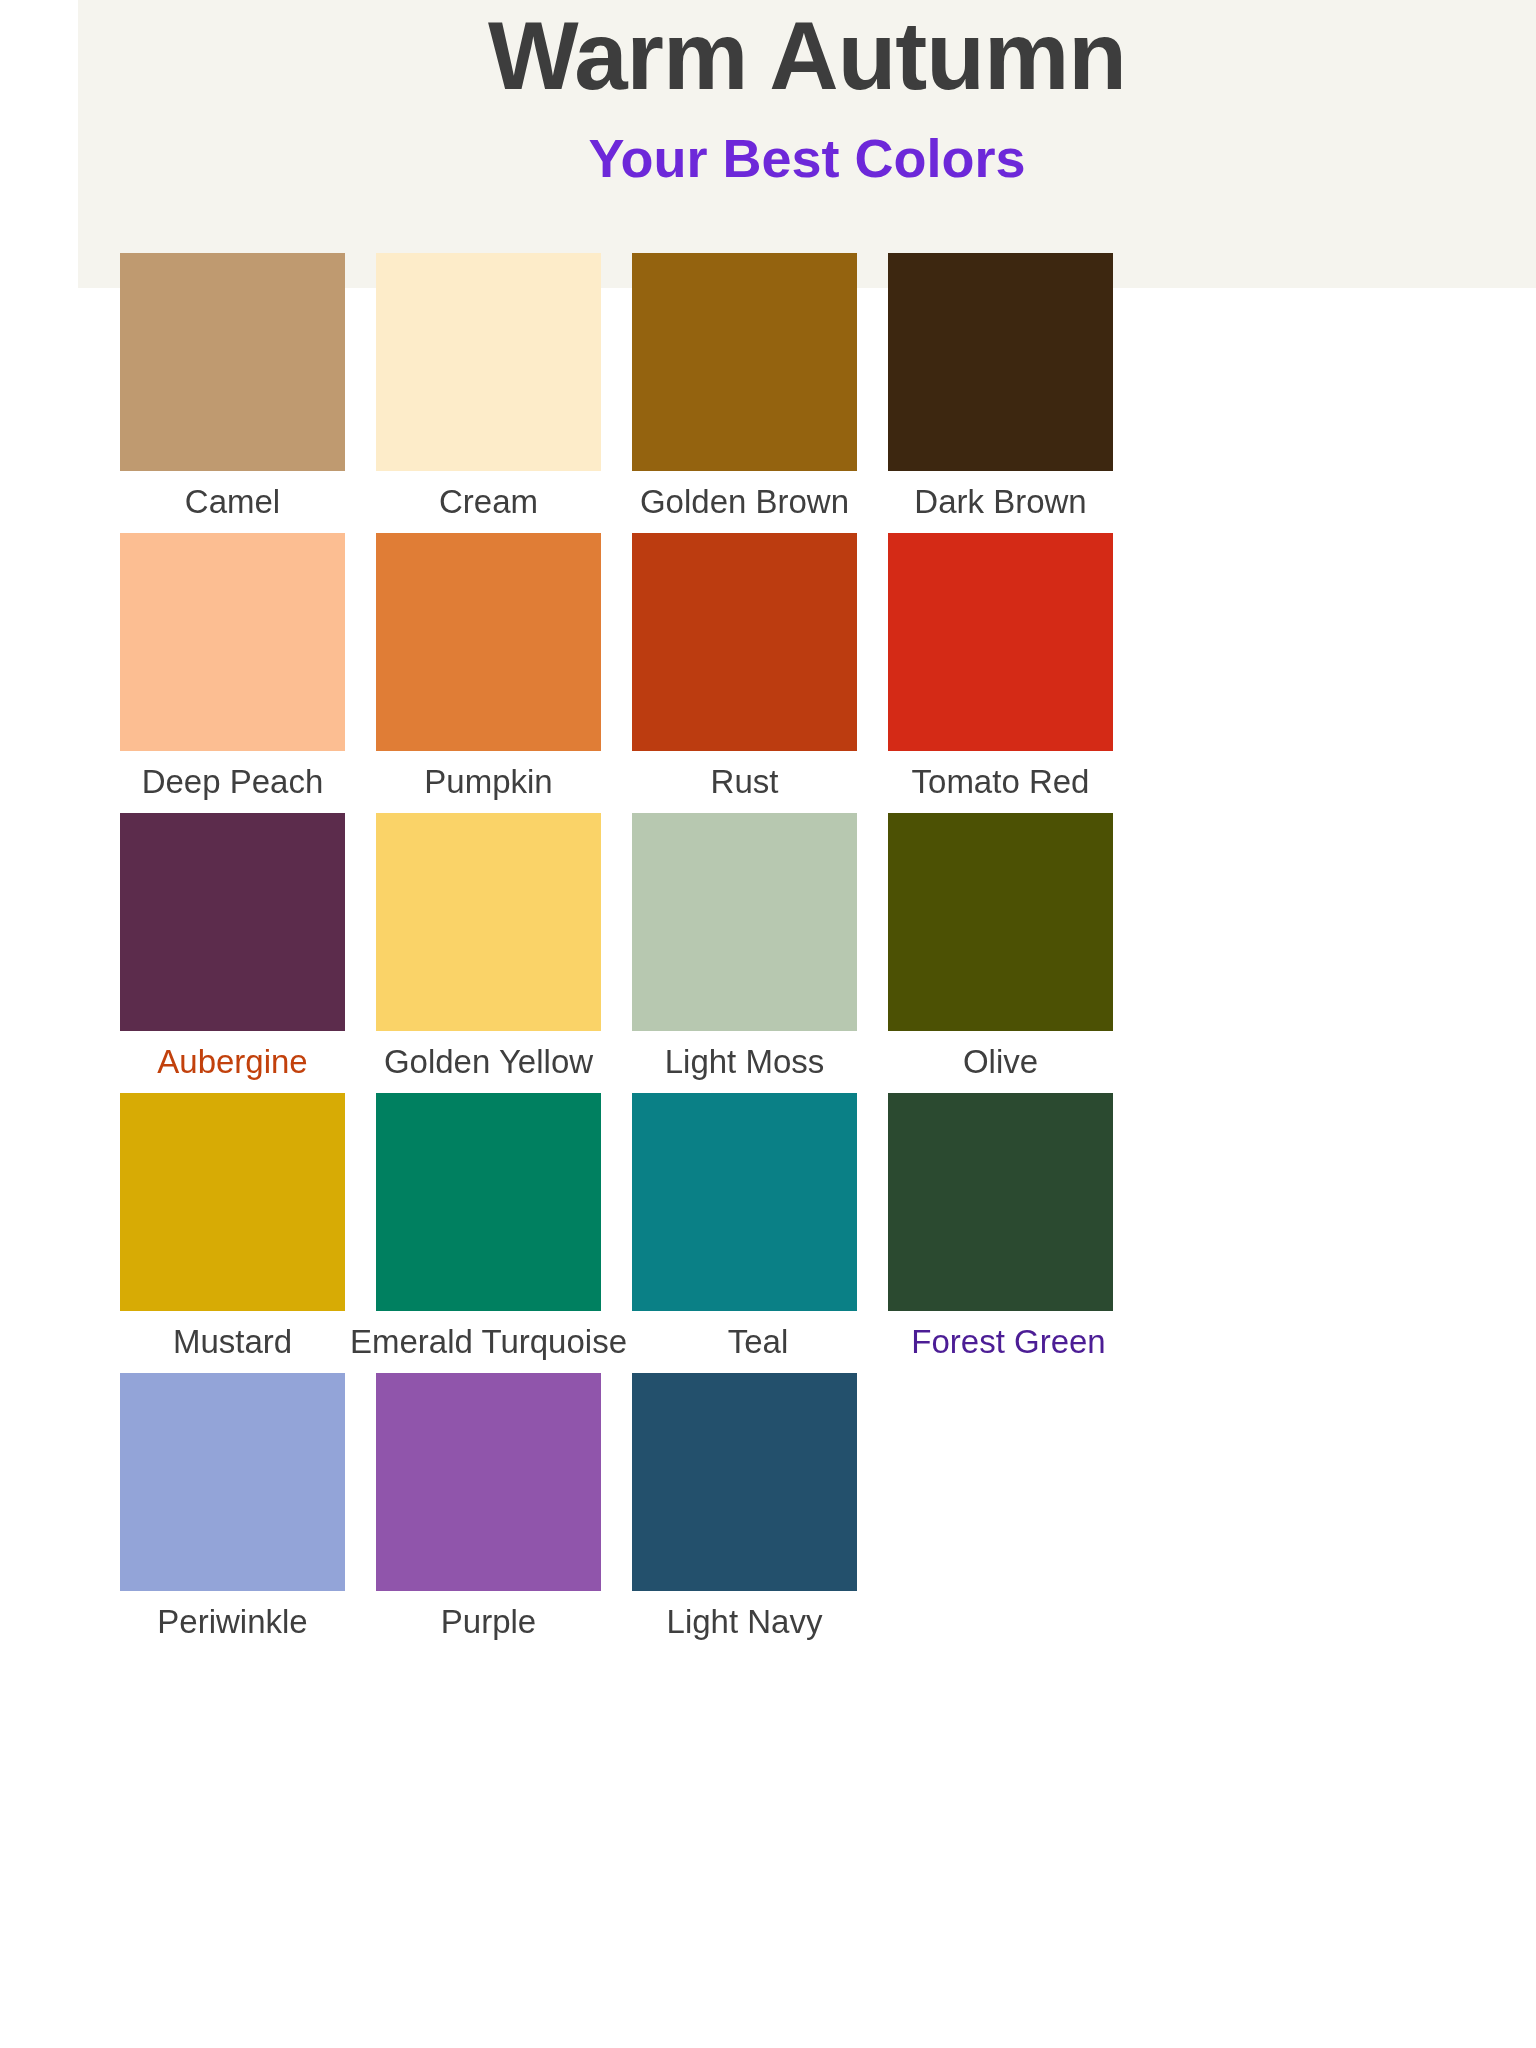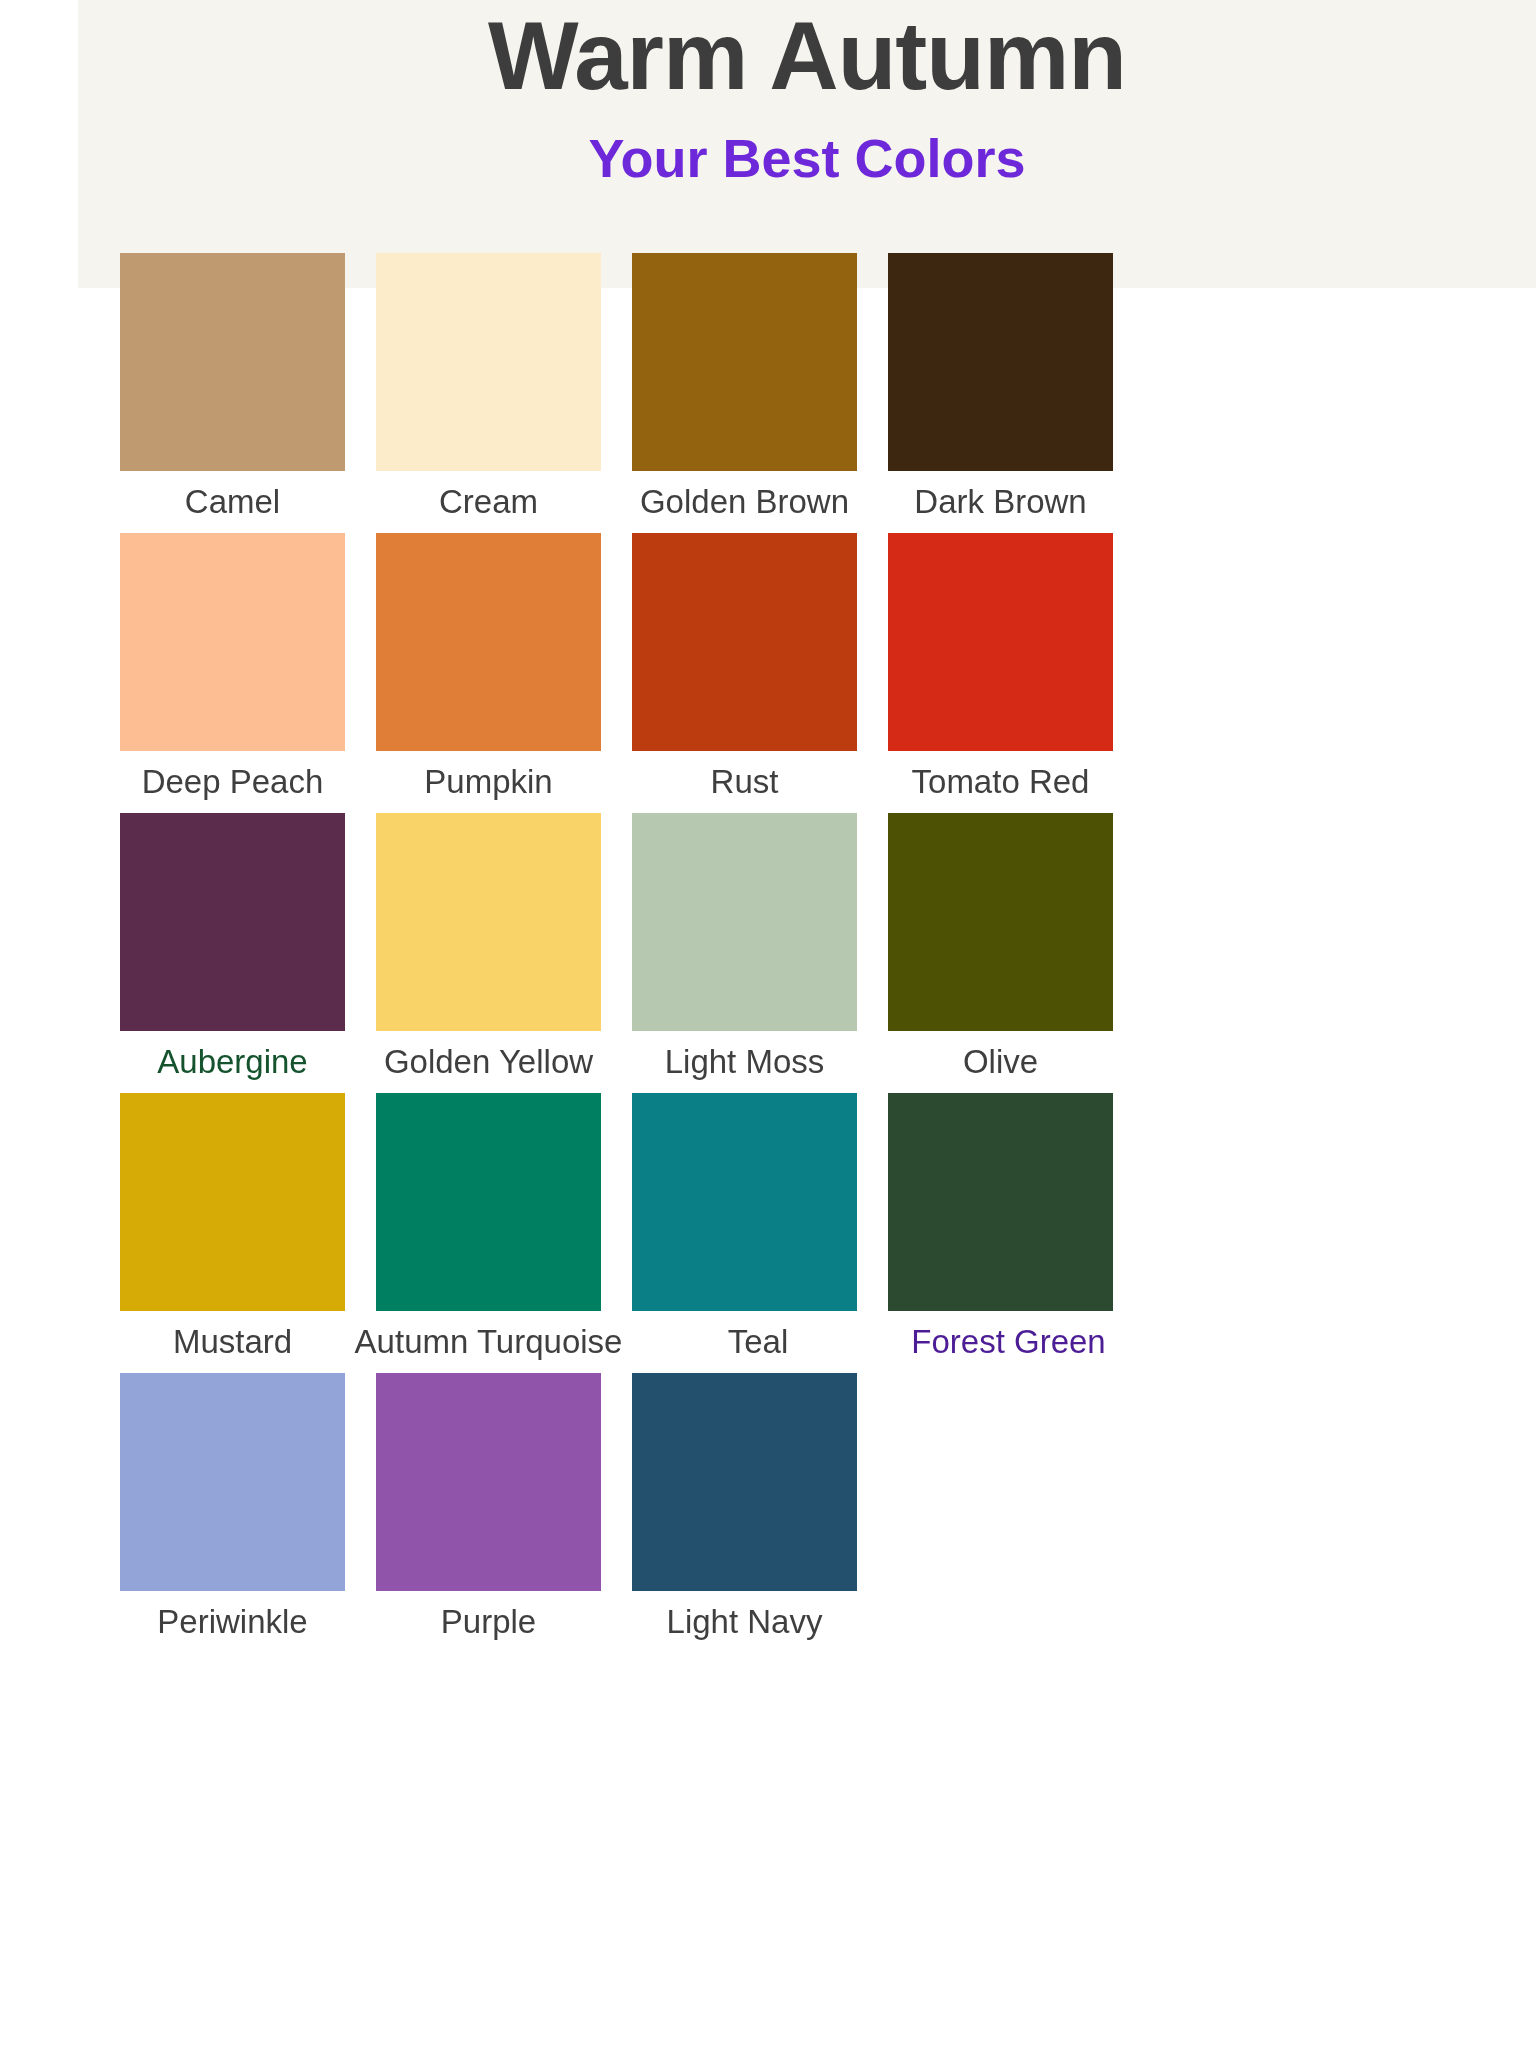--- a/index.html
+++ b/index.html
@@ -127,41 +127,41 @@
       <div class="swatch-cell">
         <div class="swatch-chip" style="background: rgb(188, 60, 16);"></div>
         <div class="swatch-label" style="color: rgb(63, 63, 63);">Rust</div>
       </div>
       <div class="swatch-cell">
         <div class="swatch-chip" style="background: rgb(212, 42, 22);"></div>
         <div class="swatch-label" style="color: rgb(63, 63, 63);">Tomato Red</div>
       </div>
       <div class="swatch-cell">
         <div class="swatch-chip" style="background: rgb(92, 44, 76);"></div>
-        <div class="swatch-label" style="color: #14532d;">Aubergine</div>
+        <div class="swatch-label" style="color: #c2410c;">Aubergine</div>
       </div>
       <div class="swatch-cell">
         <div class="swatch-chip" style="background: rgb(250, 211, 104);"></div>
         <div class="swatch-label" style="color: rgb(63, 63, 63);">Golden Yellow</div>
       </div>
       <div class="swatch-cell">
         <div class="swatch-chip" style="background: rgb(183, 200, 176);"></div>
         <div class="swatch-label" style="color: rgb(63, 63, 63);">Light Moss</div>
       </div>
       <div class="swatch-cell">
         <div class="swatch-chip" style="background: rgb(76, 81, 4);"></div>
         <div class="swatch-label" style="color: rgb(63, 63, 63);">Olive</div>
       </div>
       <div class="swatch-cell">
         <div class="swatch-chip" style="background: rgb(215, 171, 5);"></div>
         <div class="swatch-label" style="color: rgb(63, 63, 63);">Mustard</div>
       </div>
       <div class="swatch-cell">
         <div class="swatch-chip" style="background: rgb(0, 128, 96);"></div>
-        <div class="swatch-label" style="color: rgb(63, 63, 63);">Autumn Turquoise</div>
+        <div class="swatch-label" style="color: rgb(63, 63, 63);">Emerald Turquoise</div>
       </div>
       <div class="swatch-cell">
         <div class="swatch-chip" style="background: rgb(10, 128, 134);"></div>
         <div class="swatch-label" style="color: rgb(63, 63, 63); margin-left: 27px;">Teal</div>
       </div>
       <div class="swatch-cell">
         <div class="swatch-chip" style="background: rgb(43, 74, 48);"></div>
         <div class="swatch-label" style="color: #4c1d95; margin-left: 16px;">Forest Green</div>
       </div>
       <div class="swatch-cell">

